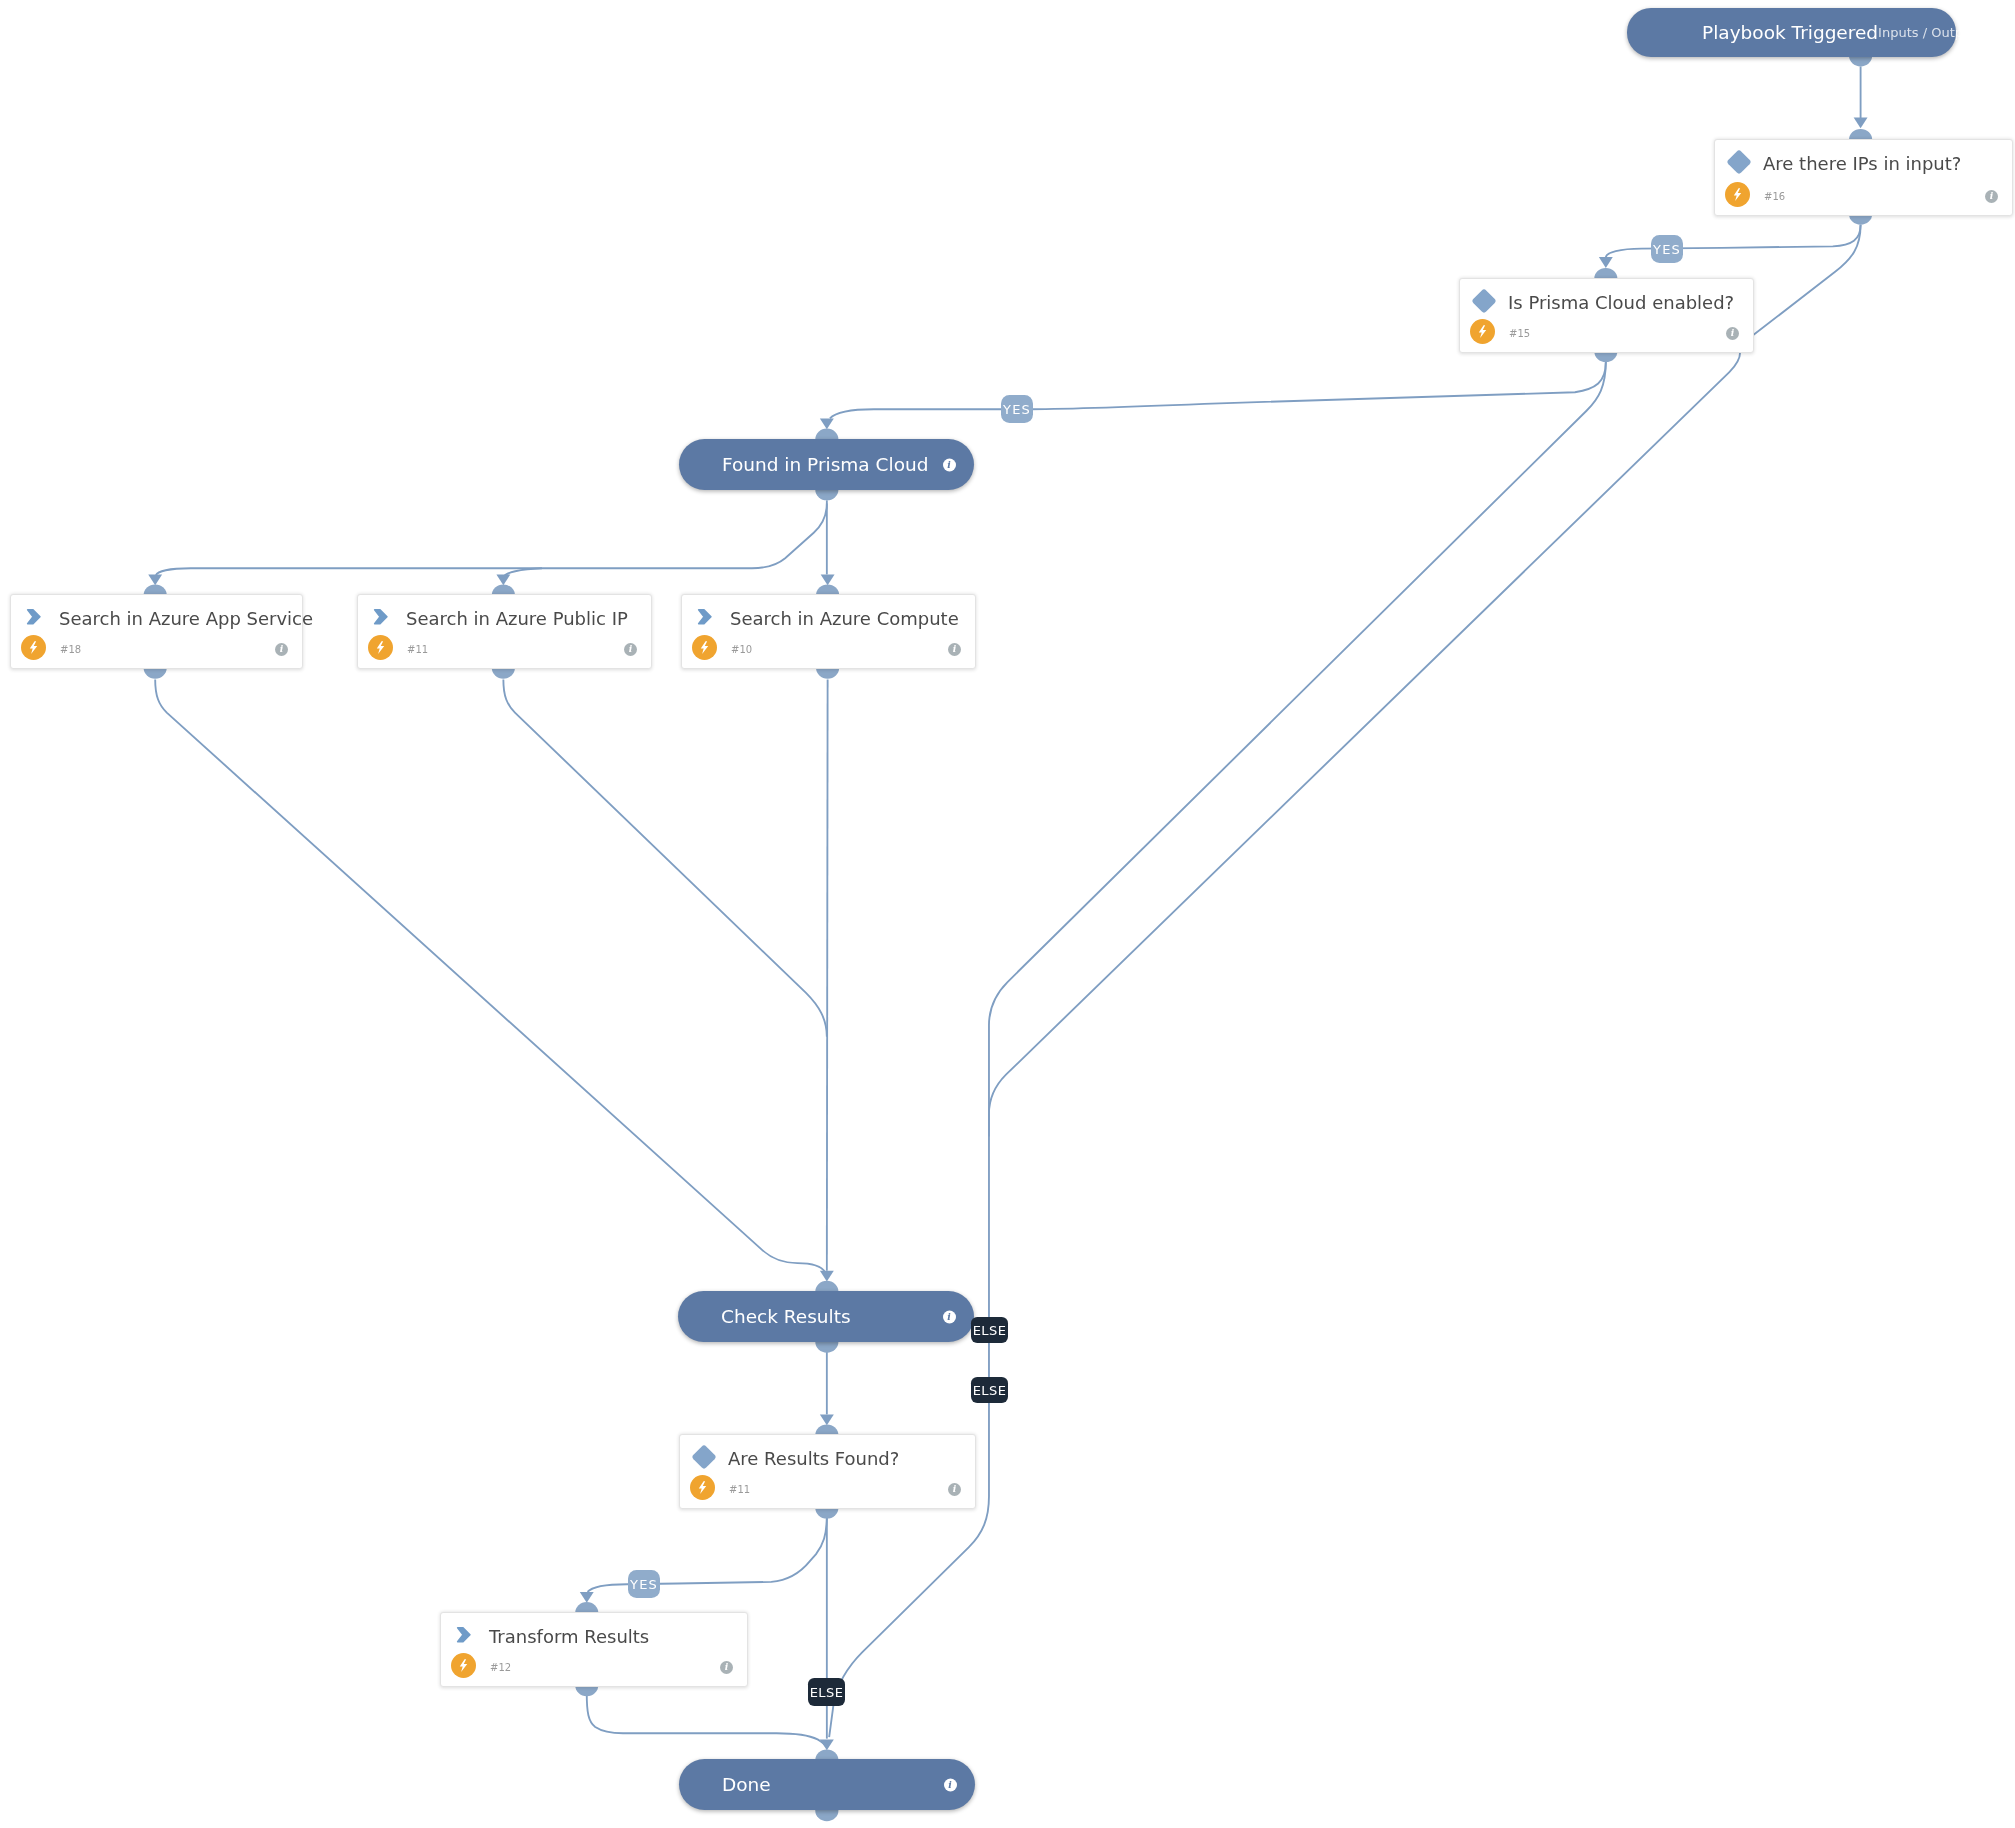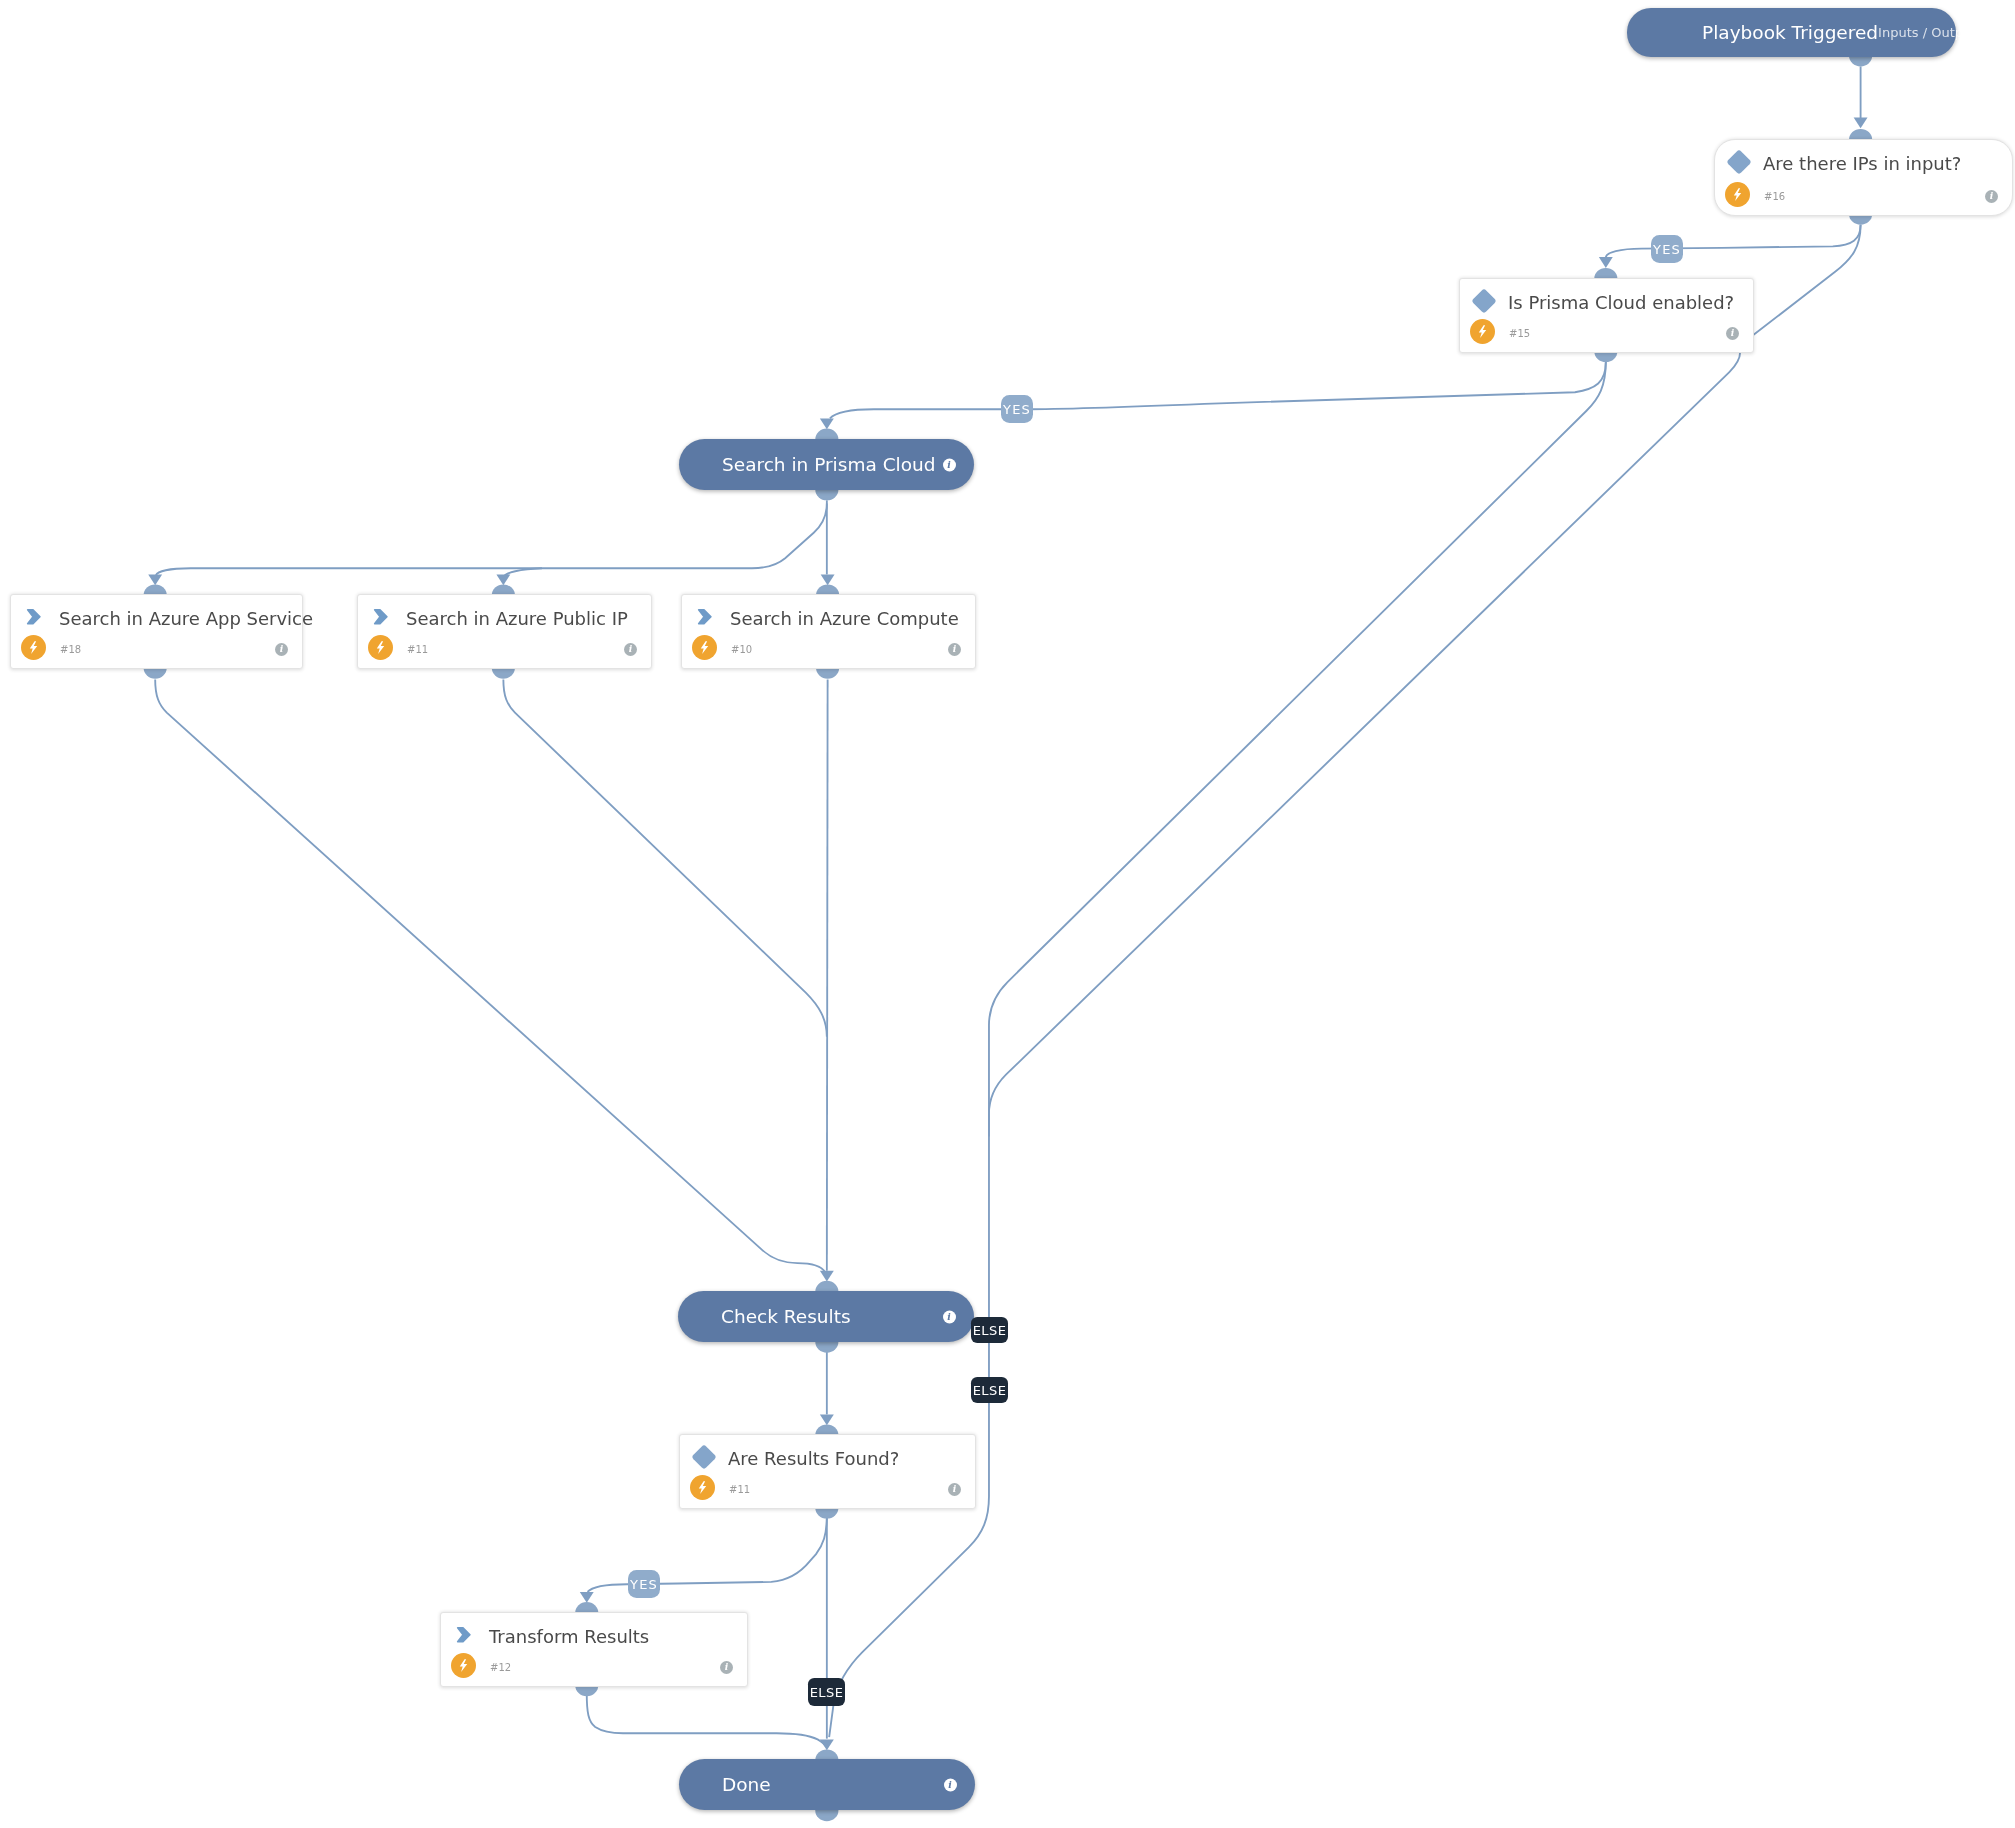--- a/index.html
+++ b/index.html
@@ -116,21 +116,21 @@
     <ellipse class="port" cx="760" cy="2183" rx="15" ry="14"></ellipse>
     <ellipse class="port" cx="1071" cy="2280" rx="15" ry="14"></ellipse>
     <ellipse class="port" cx="1071" cy="2345" rx="15" ry="14"></ellipse>
   </svg>
 
   <div class="pill trigger" style="left:1627px;top:7.7px;width:297px;padding-left:32px;">
     <span class="ptitle">Playbook Triggered</span>
     <span class="rlabel">Inputs / Outputs</span>
   </div>
 
-  <div class="card" style="left:1714px;top:139px;width:297px;height:75px;border-radius:21px;">
+  <div class="card" style="left:1714px;top:139px;width:297px;height:75px;">
     <span class="diamond"></span>
     <span class="title">Are there IPs in input?</span>
     <span class="bolt">
       <svg viewBox="0 0 32 32">
           <path d="M18 4 L9 18 L14.5 18 L11.5 28 L23 13 L16.5 13 L21 4 Z"></path>
         </svg>
     </span>
     <span class="nid">#16</span>
     <span class="info">i</span>
   </div>
@@ -141,21 +141,21 @@
     <span class="bolt">
       <svg viewBox="0 0 32 32">
           <path d="M18 4 L9 18 L14.5 18 L11.5 28 L23 13 L16.5 13 L21 4 Z"></path>
         </svg>
     </span>
     <span class="nid">#15</span>
     <span class="info">i</span>
   </div>
 
   <div class="pill" style="left:679px;top:439px;width:295px;">
-    <span class="ptitle">Search in Prisma Cloud</span>
+    <span class="ptitle">Found in Prisma Cloud</span>
     <span class="info">i</span>
   </div>
 
   <div class="card" style="left:10px;top:594px;width:291px;height:73px;">
     <svg class="chev" viewBox="0 0 28 28">
       <polygon points="6,5 13,5 22,14 13,23 6,23 13,14"></polygon>
     </svg>
     <span class="title">Search in Azure App Service</span>
     <span class="bolt">
       <svg viewBox="0 0 32 32">

